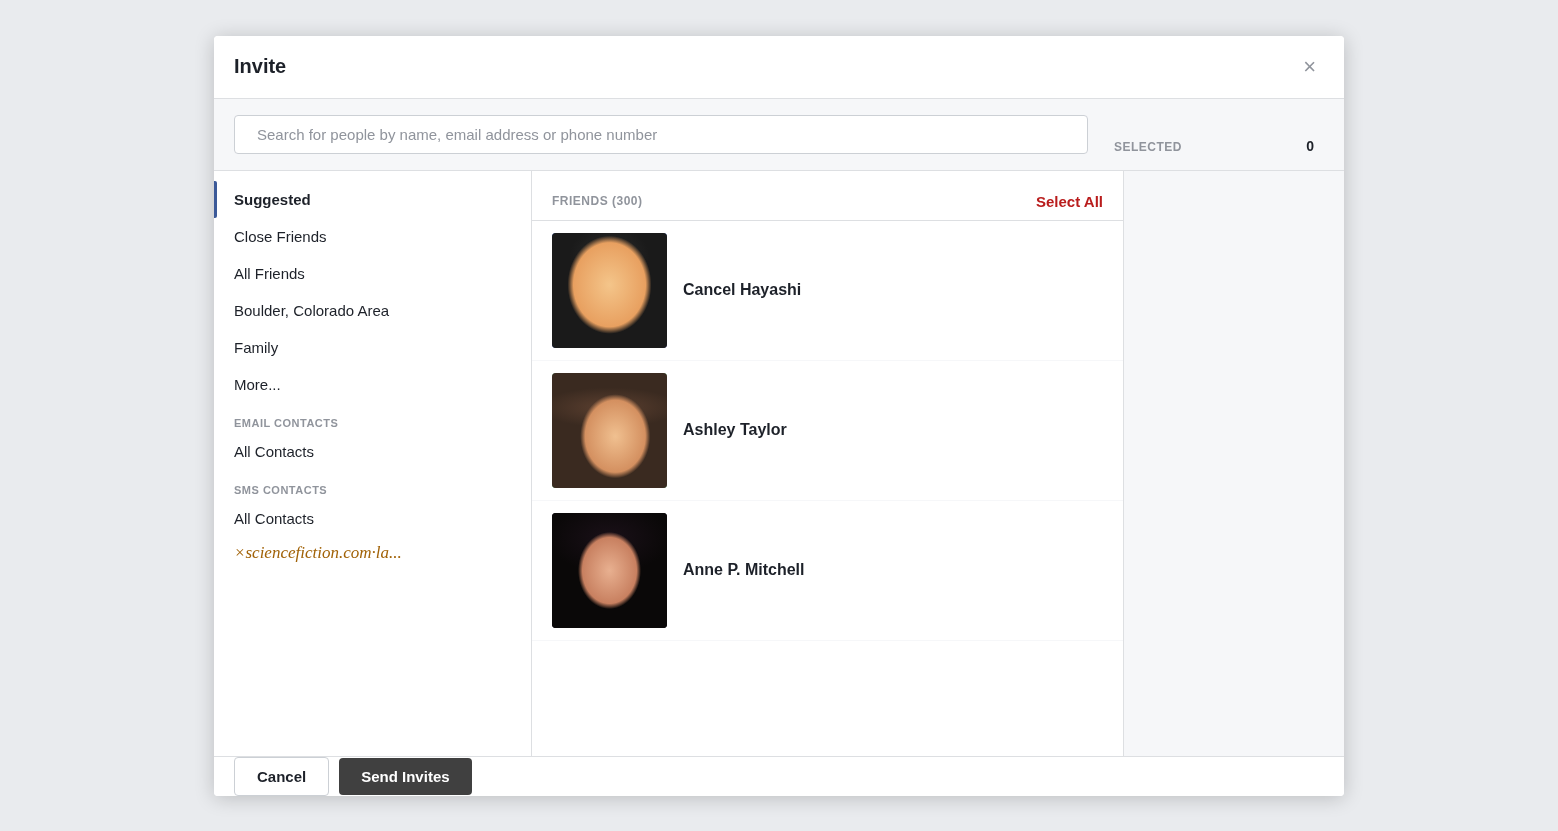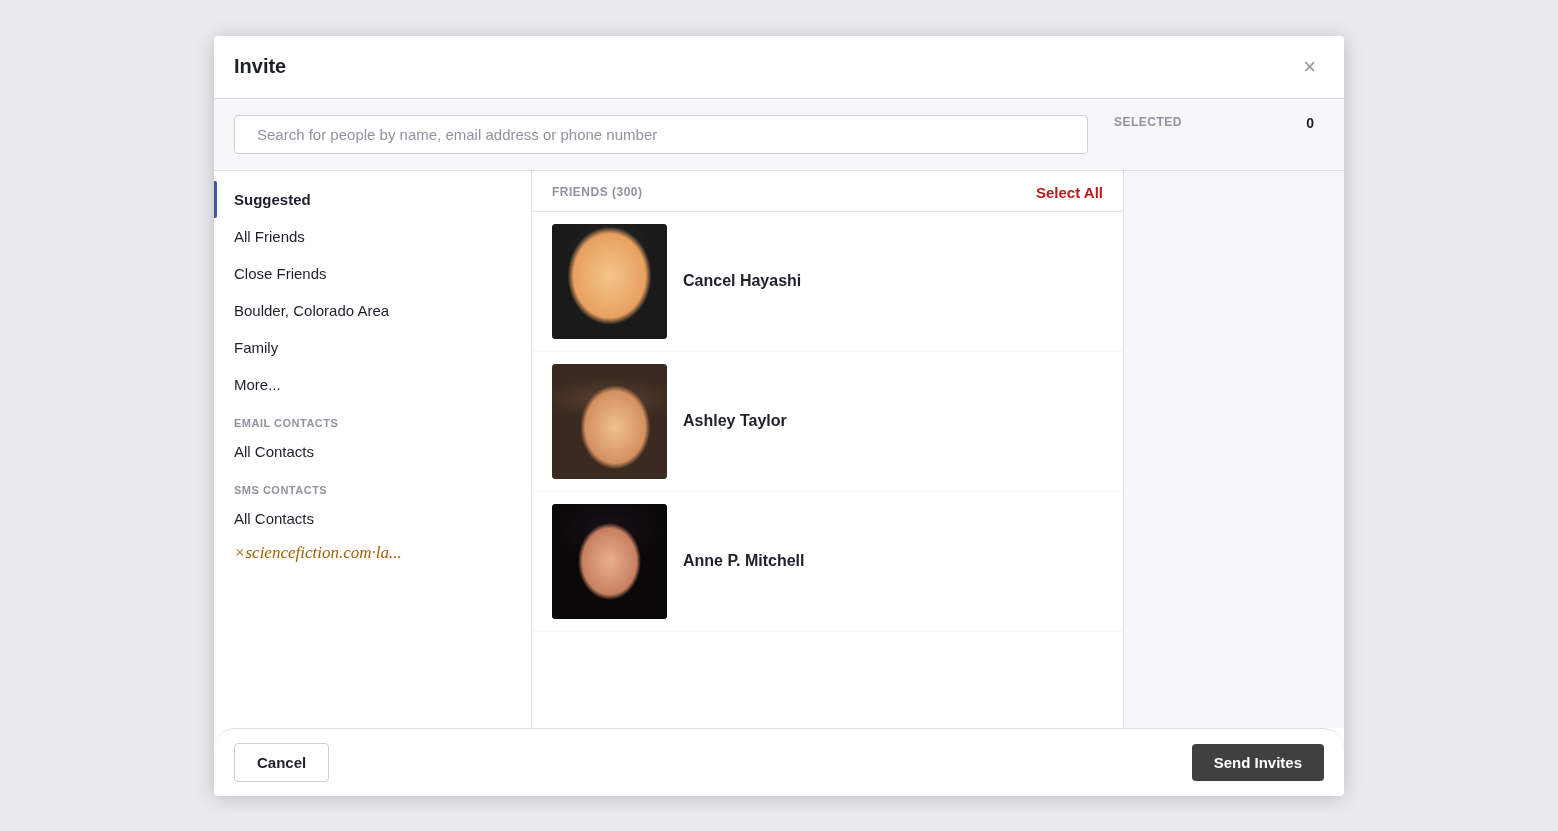--- a/index.html
+++ b/index.html
@@ -73,21 +73,21 @@
       background: #fff;
       outline: none;
     }
     .search-input::placeholder {
       color: #90949c;
     }
     
     .selected-area {
       width: 220px;
       display: flex;
-      align-items: flex-start;
+      align-items: flex-end;
       justify-content: space-between;
       padding: 0 10px;
     }
     .selected-label {
       font-size: 12px;
       font-weight: 700;
       color: #90949c;
       letter-spacing: 0.5px;
       text-transform: uppercase;
     }
@@ -143,21 +143,21 @@
     .friends-panel {
       flex: 1;
       overflow-y: auto;
       background: #fff;
       border-right: 1px solid #dddfe2;
     }
     .friends-header {
       display: flex;
       align-items: center;
       justify-content: space-between;
-      padding: 13px 20px 10px 20px;
+      padding: 22px 20px 10px 20px;
       border-bottom: 1px solid #dddfe2;
     }
     .friends-count-label {
       font-size: 12px;
       font-weight: 700;
       color: #90949c;
       letter-spacing: 0.5px;
       text-transform: uppercase;
     }
     .select-all-btn {
@@ -239,26 +239,25 @@
       width: 220px;
       background: #f6f7f9;
       display: flex;
       flex-direction: column;
       padding: 10px;
     }
     
     .modal-footer {
       display: flex;
       align-items: center;
-      justify-content: space-between;
-      padding: 14px 20px;
+      justify-content: flex-start;
+      padding: 0 20px;
       border-top: 1px solid #dddfe2;
       background: #fff;
       gap: 10px;
-      border-radius: 21px;
     }
     .btn-cancel {
       background: #fff;
       border: 1px solid #ccd0d5;
       border-radius: 4px;
       padding: 10px 22px;
       font-size: 15px;
       font-weight: 600;
       color: #1d2129;
       cursor: pointer;
@@ -302,24 +301,24 @@
       </div>
     </div>
 
     <div class="modal-body">
 
       <div class="sidebar">
         <div class="sidebar-item active">
           <span>Suggested</span>
         </div>
         <div class="sidebar-item">
+          <span>Close Friends</span>
+        </div>
+        <div class="sidebar-item">
           <span>All Friends</span>
-        </div>
-        <div class="sidebar-item">
-          <span>Close Friends</span>
         </div>
         <div class="sidebar-item">
           <span>Boulder, Colorado Area</span>
         </div>
         <div class="sidebar-item">
           <span>Family</span>
         </div>
         <div class="sidebar-item">
           <span>More...</span>
         </div>

